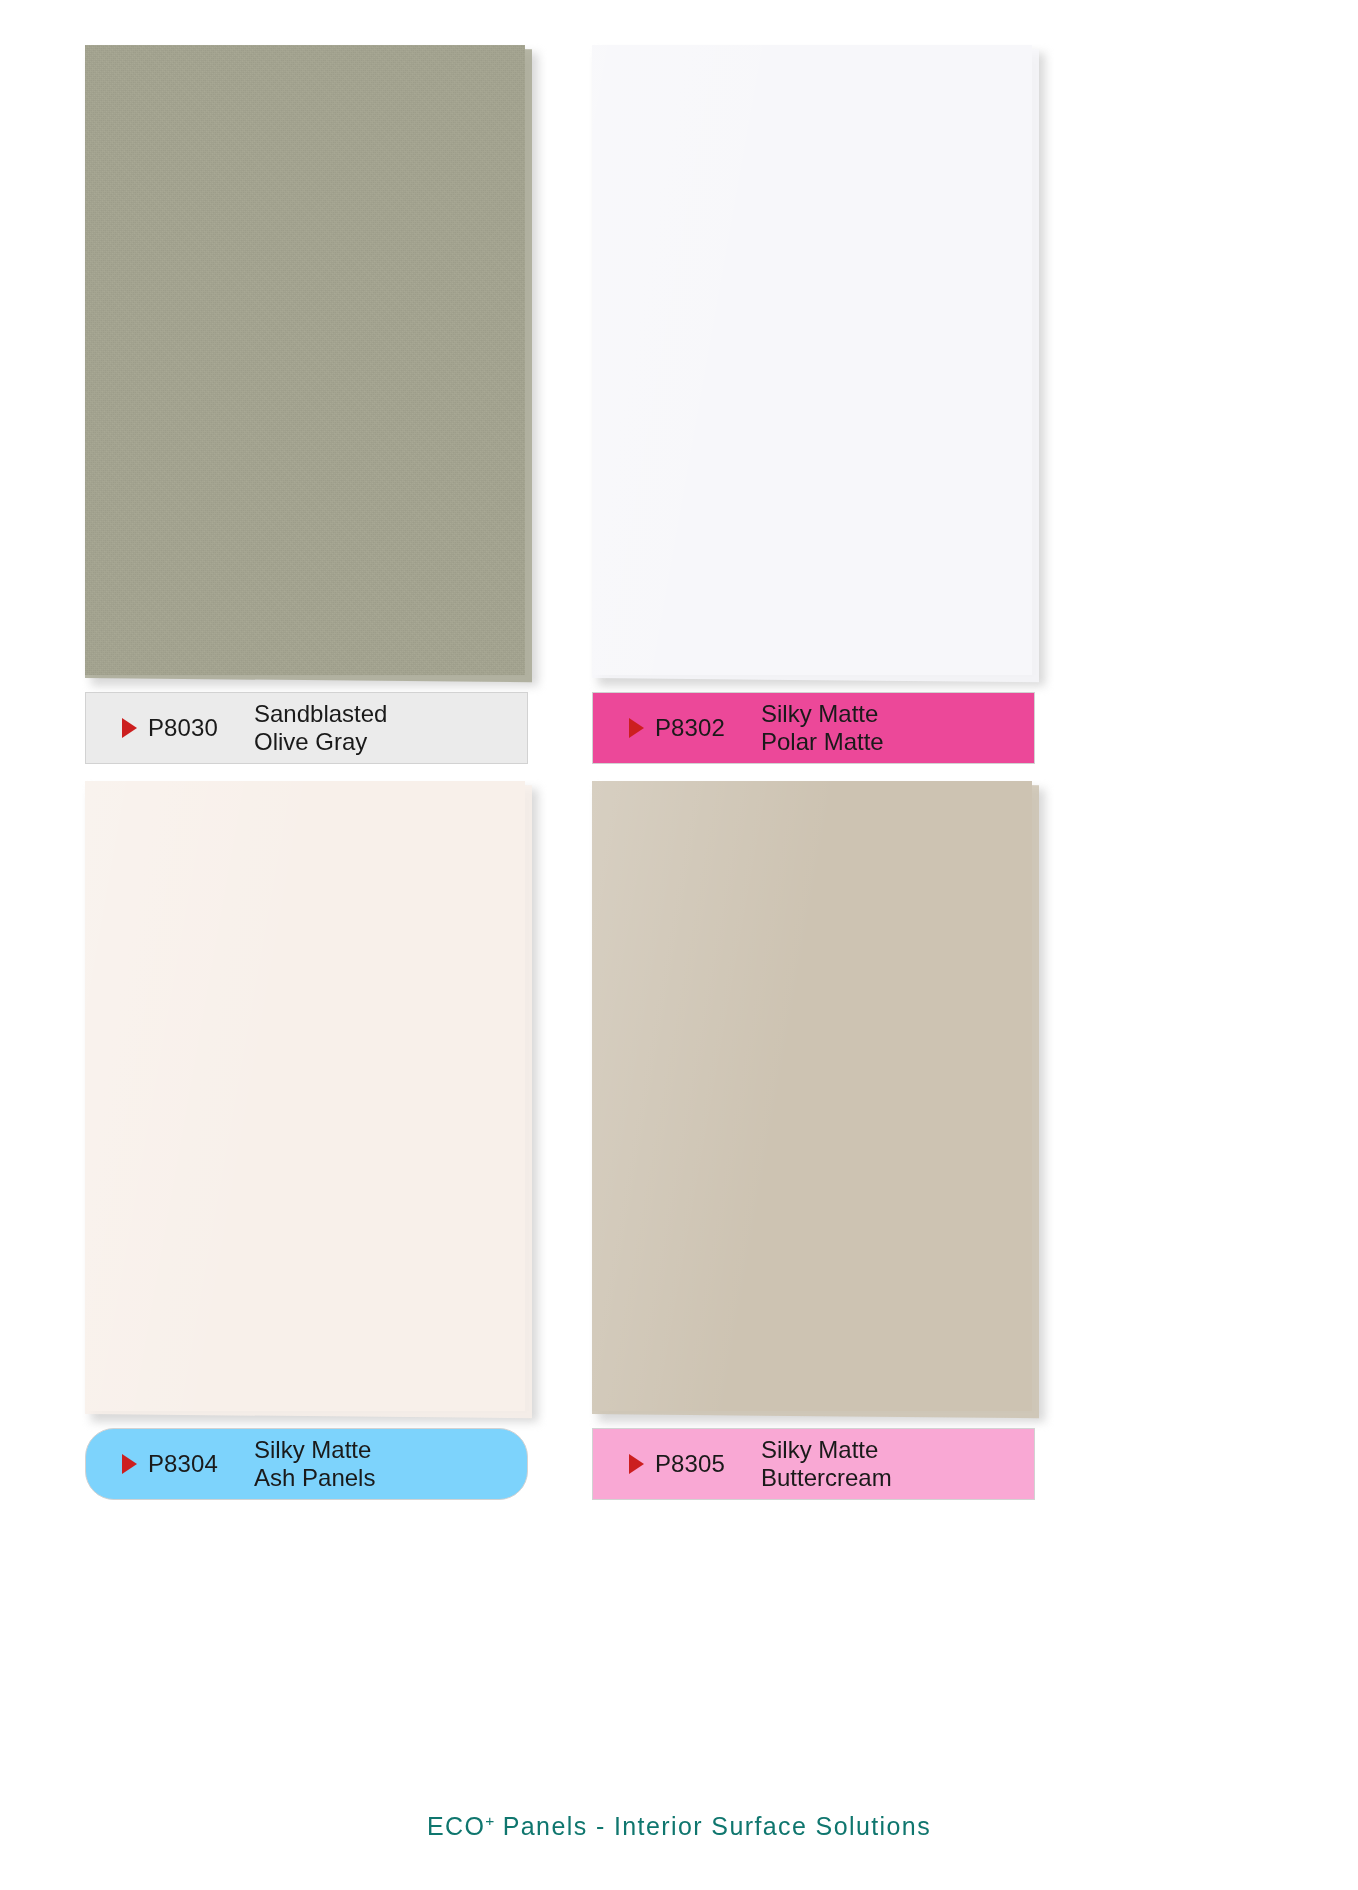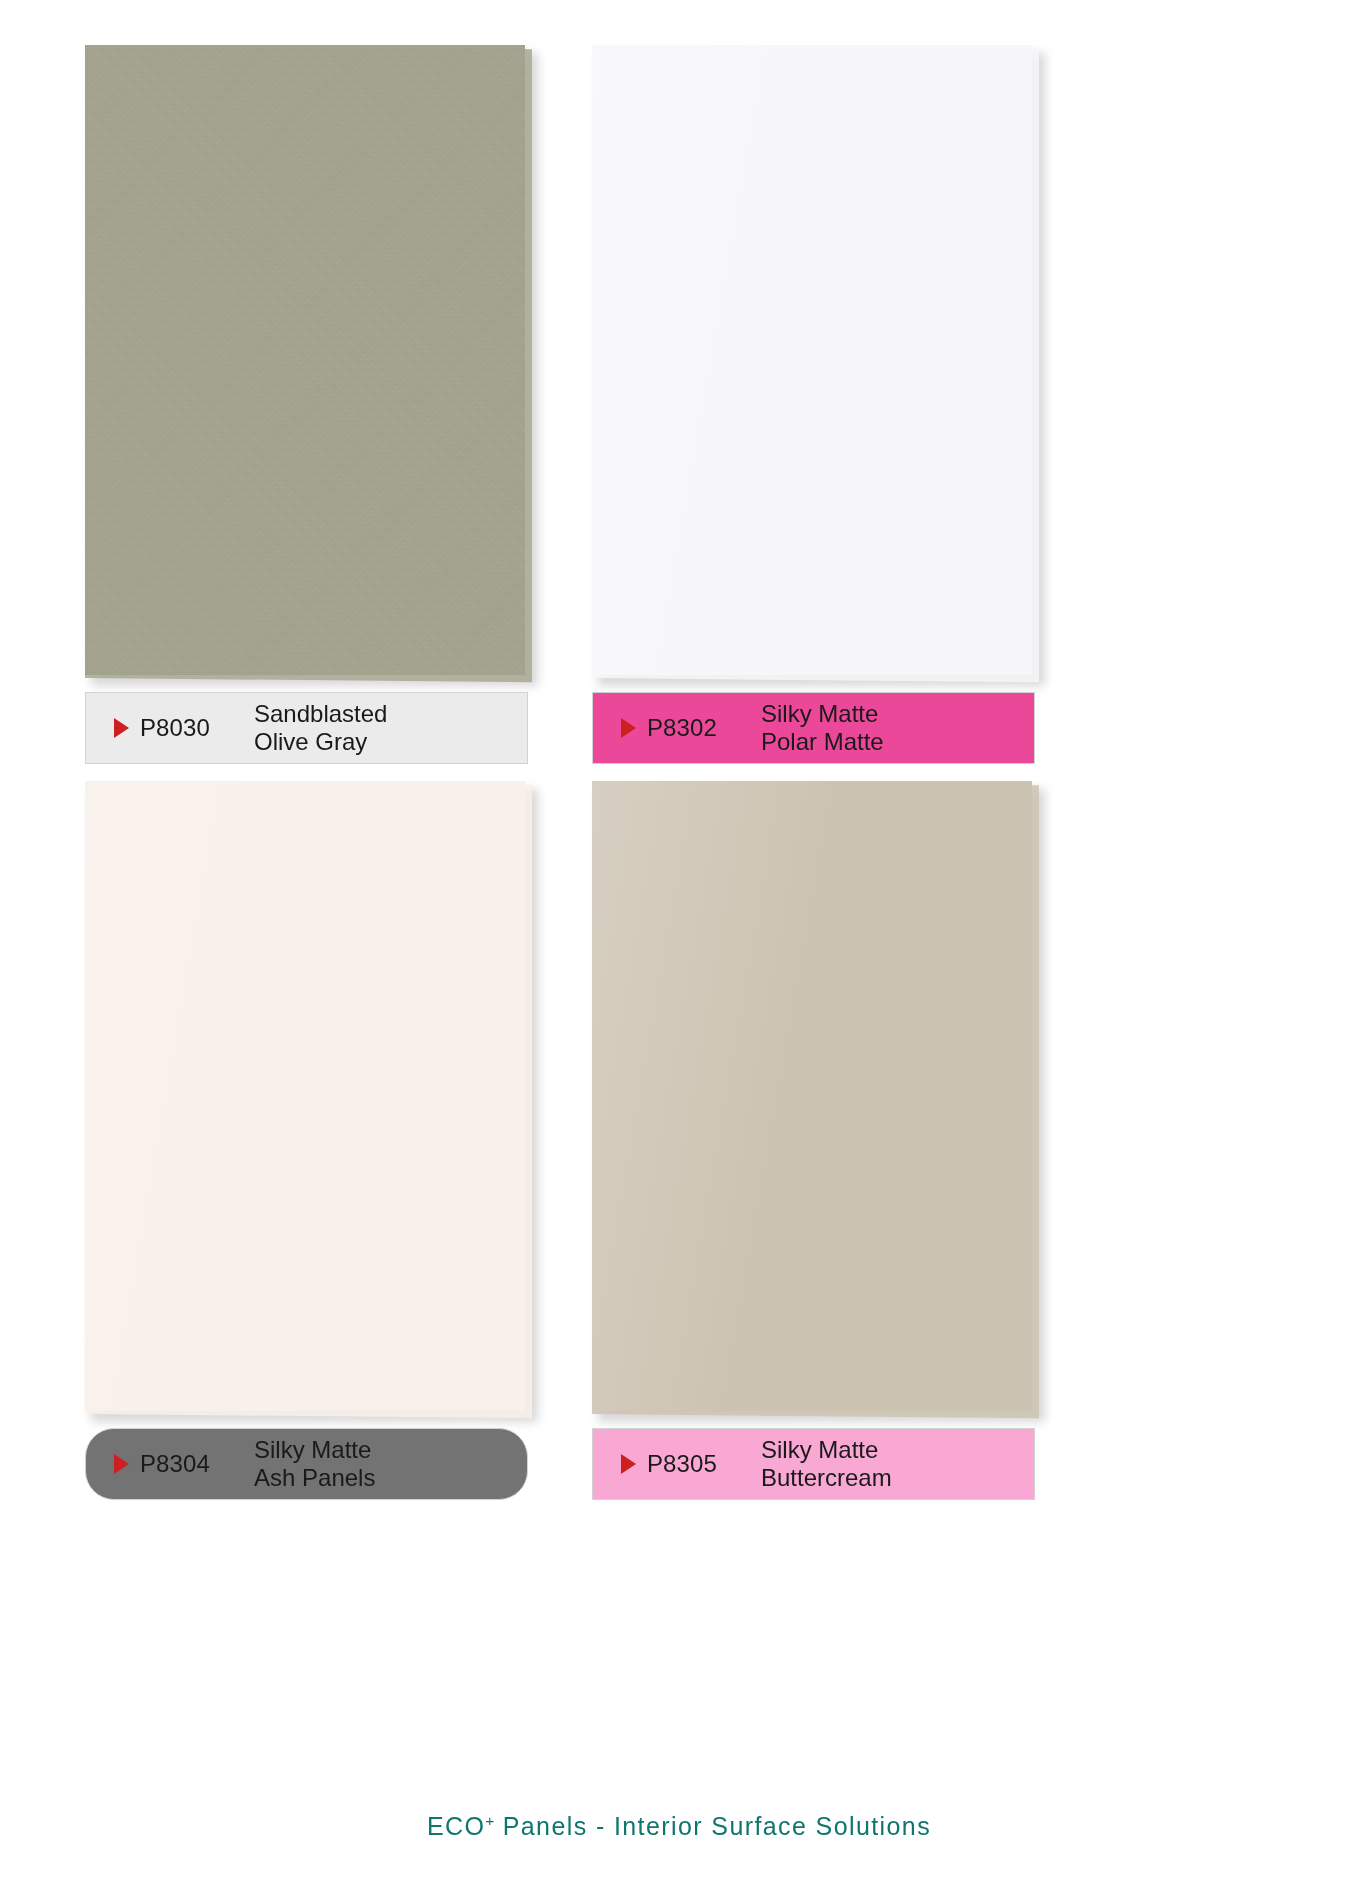--- a/index.html
+++ b/index.html
@@ -116,21 +116,21 @@
     border: 1px solid #d2d2d2;
     box-sizing: border-box;
     display: flex;
     align-items: center;
   }
 
   .code-group {
     display: flex;
     align-items: center;
     width: 168px;
-    padding-left: 28px;
+    padding-left: 36px;
     box-sizing: border-box;
     flex: 0 0 auto;
   }
 
   .marker-icon {
     width: 0;
     height: 0;
     border-left: 15px solid #cc1f1f;
     border-top: 10px solid transparent;
     border-bottom: 10px solid transparent;
@@ -220,21 +220,21 @@
         </div>
       </div>
     </div>
 
     <div class="swatch-card col-left row-bottom">
       <div class="chip-wrap">
         <div class="chip-shadow"></div>
         <div class="chip-edge" style="background-color: rgb(248, 240, 234);"></div>
         <div class="chip-face smooth" style="background-color: rgb(248, 240, 234);"></div>
       </div>
-      <div class="label-plate" style="background: #737373; border-radius: 29px;">
+      <div class="label-plate" style="background: #7dd3fc; border-radius: 29px;">
         <div class="code-group">
           <span class="marker-icon" style="border-left-color: rgb(204, 31, 31);"></span>
           <span class="code-text">P8304</span>
         </div>
         <div class="name-group">
           <span class="name-finish">Silky Matte</span>
           <span class="name-color">Ash Panels</span>
         </div>
       </div>
     </div>

